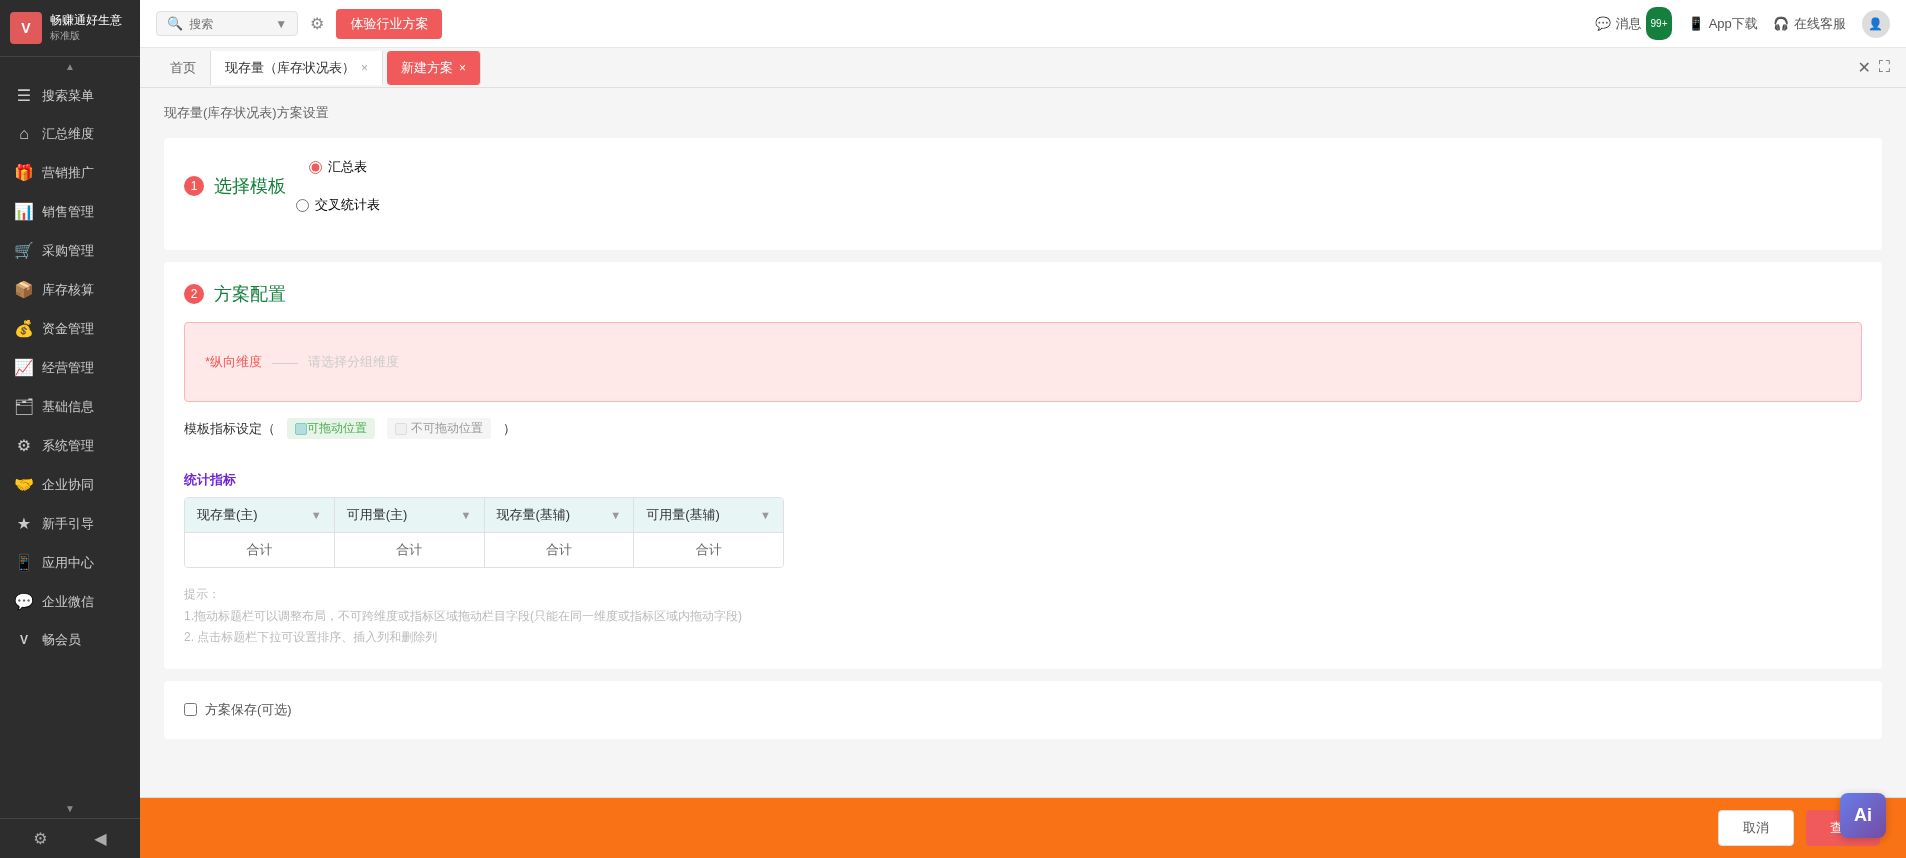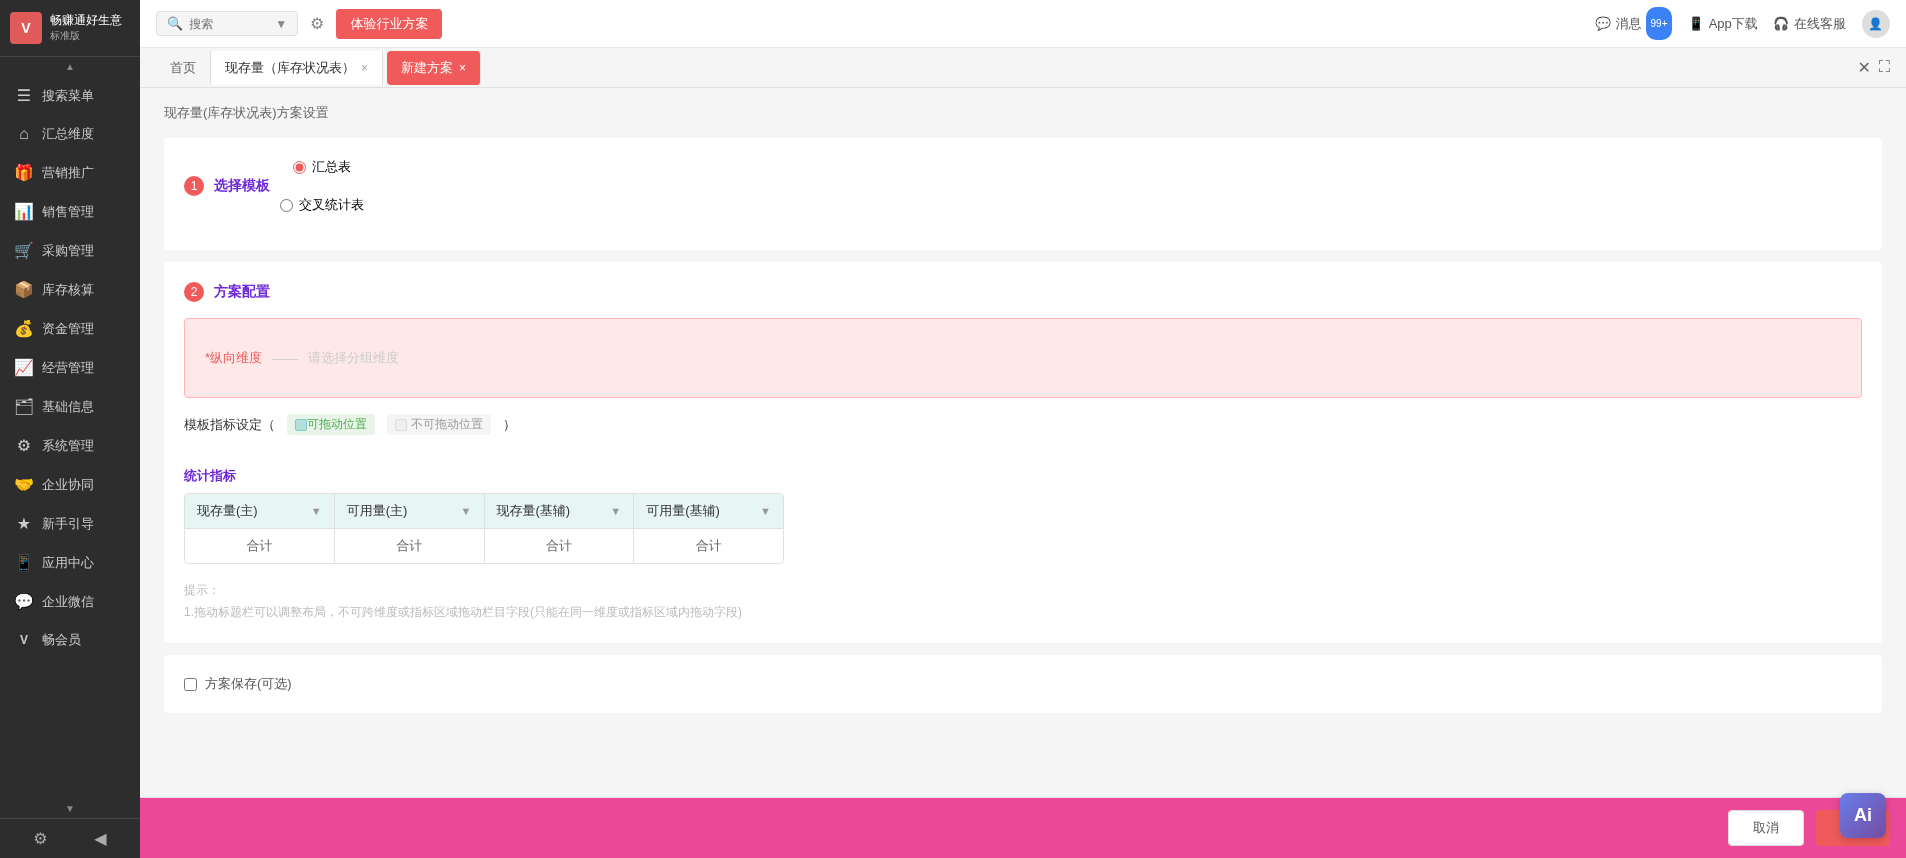--- a/index.html
+++ b/index.html
@@ -74,21 +74,21 @@
     .topbar-gear { color: #888; font-size: 16px; cursor: pointer; }
     .topbar-btn {
       background: #f05a5a; color: #fff; border: none; border-radius: 4px;
       padding: 6px 14px; font-size: 13px; cursor: pointer;
     }
     .topbar-right {
       margin-left: auto; display: flex; align-items: center; gap: 16px;
     }
     .topbar-msg { display: flex; align-items: center; gap: 4px; color: #555; font-size: 13px; cursor: pointer; position: relative; }
     .badge {
-      background: #3b82f6; color: #fff; border-radius: 10px;
+      background: #15803d; color: #fff; border-radius: 10px;
       padding: 11px 5px; font-size: 10px;
     }
     .topbar-app { display: flex; align-items: center; gap: 4px; color: #555; font-size: 13px; cursor: pointer; }
     .topbar-service { display: flex; align-items: center; gap: 4px; color: #555; font-size: 13px; cursor: pointer; }
     .topbar-avatar {
       width: 28px; height: 28px; background: #ddd; border-radius: 50%;
       display: flex; align-items: center; justify-content: center; font-size: 12px; color: #666;
     }
 
     
@@ -127,21 +127,21 @@
     }
     .section-header {
       display: flex; align-items: center; gap: 10px; margin-bottom: 16px;
     }
     .step-badge {
       background: #f05a5a; color: #fff; border-radius: 50%;
       width: 20px; height: 20px;
       display: flex; align-items: center; justify-content: center;
       font-size: 12px; flex-shrink: 0;
     }
-    .section-title { font-size: 14px; font-weight: bold; color: #6d28d9; }
+    .section-title { font-size: 18px; font-weight: normal; color: #15803d; }
 
     
     .radio-group { display: flex; align-items: center; gap: 20px; flex-direction: column; }
     .radio-item { display: flex; align-items: center; gap: 6px; cursor: pointer; }
     .radio-item input[type=radio] { accent-color: #f05a5a; }
 
     
     .config-label { font-size: 13px; color: #333; margin-bottom: 10px; }
 
     
@@ -187,22 +187,22 @@
     
     .tips { font-size: 12px; color: #bbb; margin-top: 16px; line-height: 1.8; }
     .tips-title { color: #bbb; }
 
     
     .save-option { display: flex; align-items: center; gap: 8px; font-size: 13px; color: #555; }
     .save-option input[type=checkbox] { }
 
     
     .footer {
-      background: #ec4899; border-top: 1px solid #e0e0e0;
-      padding: 12px 16px; display: flex; justify-content: flex-end; gap: 12px;
+      background: #f97316; border-top: 1px solid #e0e0e0;
+      padding: 12px 26px; display: flex; justify-content: flex-end; gap: 12px;
       flex-shrink: 0;
     }
     .btn-cancel {
       border: 1px solid #ddd; background: #fff; color: #555;
       border-radius: 4px; padding: 8px 24px; font-size: 13px; cursor: pointer;
     }
     .btn-query {
       background: #f05a5a; color: #fff; border: none;
       border-radius: 4px; padding: 8px 24px; font-size: 13px; cursor: pointer;
     }
@@ -422,20 +422,21 @@
           <div class="stats-cell">合计</div>
           <div class="stats-cell">合计</div>
           <div class="stats-cell">合计</div>
           <div class="stats-cell">合计</div>
         </div>
       </div>
 
       <div class="tips">
         <span class="tips-title">提示：</span>
         <div>1.拖动标题栏可以调整布局，不可跨维度或指标区域拖动栏目字段(只能在同一维度或指标区域内拖动字段)</div>
+        <div>2. 点击标题栏下拉可设置排序、插入列和删除列</div>
       </div>
     </div>
 
     <div class="section">
       <label class="save-option">
         <input type="checkbox" style="">
         <span>方案保存(可选)</span>
       </label>
     </div>
   </div>

